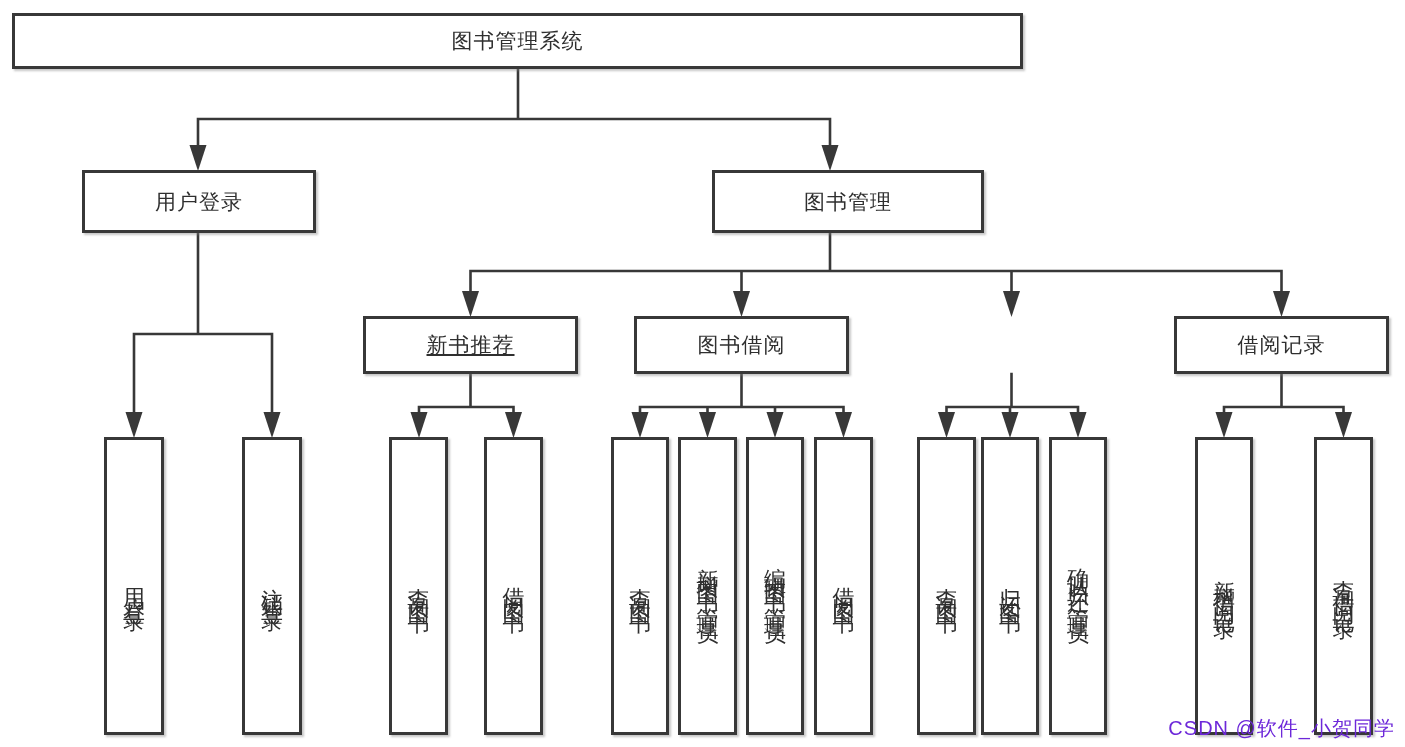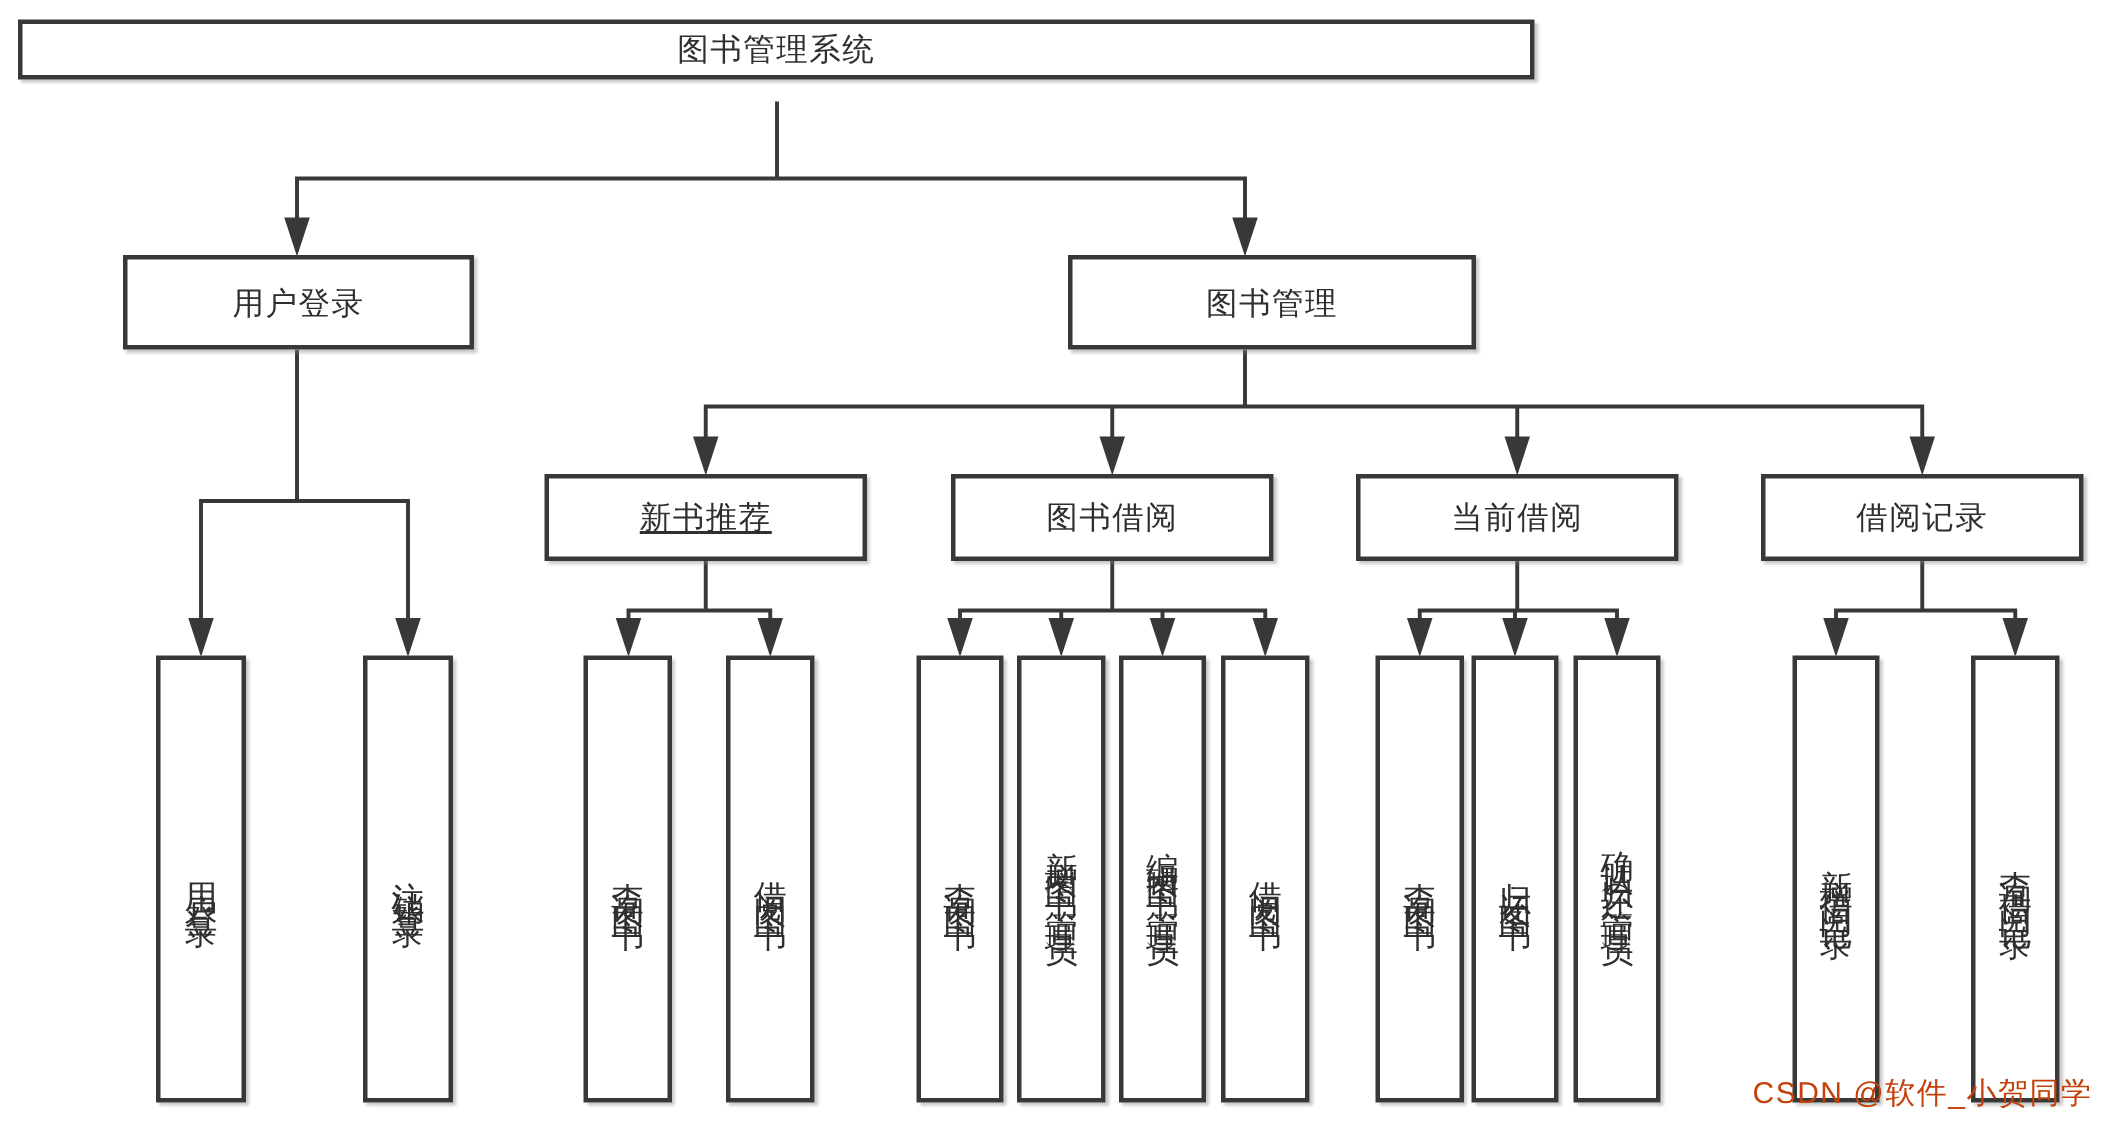--- a/index.html
+++ b/index.html
@@ -15,37 +15,37 @@
     position:absolute;
     box-sizing:border-box;
     background:#fff;
     border:3px solid #383838;
     box-shadow:2px 2px 2px rgba(130,130,130,.45);
     display:flex;align-items:center;justify-content:center;
     color:#2f2f2f;
     z-index:2;
   }
   .h-node{font-size:21px;letter-spacing:1px;font-weight:500;}
-  .root{left:12px;top:13px;width:1011px;height:40px;}
+  .root{left:12px;top:13px;width:1011px;height:56px;}
   .lvl2{top:170px;height:63px;}
   .lvl3{top:316px;height:58px;}
   .leaf{top:437px;height:298px;}
   .leaf span{
     writing-mode:vertical-rl;
     font-size:22px;
     letter-spacing:8px;
     font-weight:500;
     line-height:1;
     white-space:nowrap;
   }
   .watermark{
     position:absolute;
     right:10px;bottom:5px;
     font-size:20px;
-    color:#c2410c;
+    color:#6d28d9;
     letter-spacing:1px;
     z-index:3;
   }
 </style>
 </head>
 <body>
 
 <div class="canvas">
 
   <svg class="wires" width="1405" height="747" viewBox="0 0 1405 747">
@@ -98,23 +98,20 @@
   <div class="node h-node lvl2" style="left:712px;width:272px;">
     <span>图书管理</span>
   </div>
 
   <div class="node h-node lvl3" style="left:363px;width:215px;text-decoration:underline;">
     <span>新书推荐</span>
   </div>
   <div class="node h-node lvl3" style="left:634px;width:215px;text-align:right;">
     <span>图书借阅</span>
   </div>
-  <div class="node h-node lvl3" style="left:904px;width:215px;">
-    <span>当前借阅</span>
-  </div>
   <div class="node h-node lvl3" style="left:1174px;width:215px;">
     <span>借阅记录</span>
   </div>
 
   <div class="node leaf" style="left:104px;width:60px;">
     <span>用户登录</span>
   </div>
   <div class="node leaf" style="left:242px;width:60px;">
     <span>注销登录</span>
   </div>

